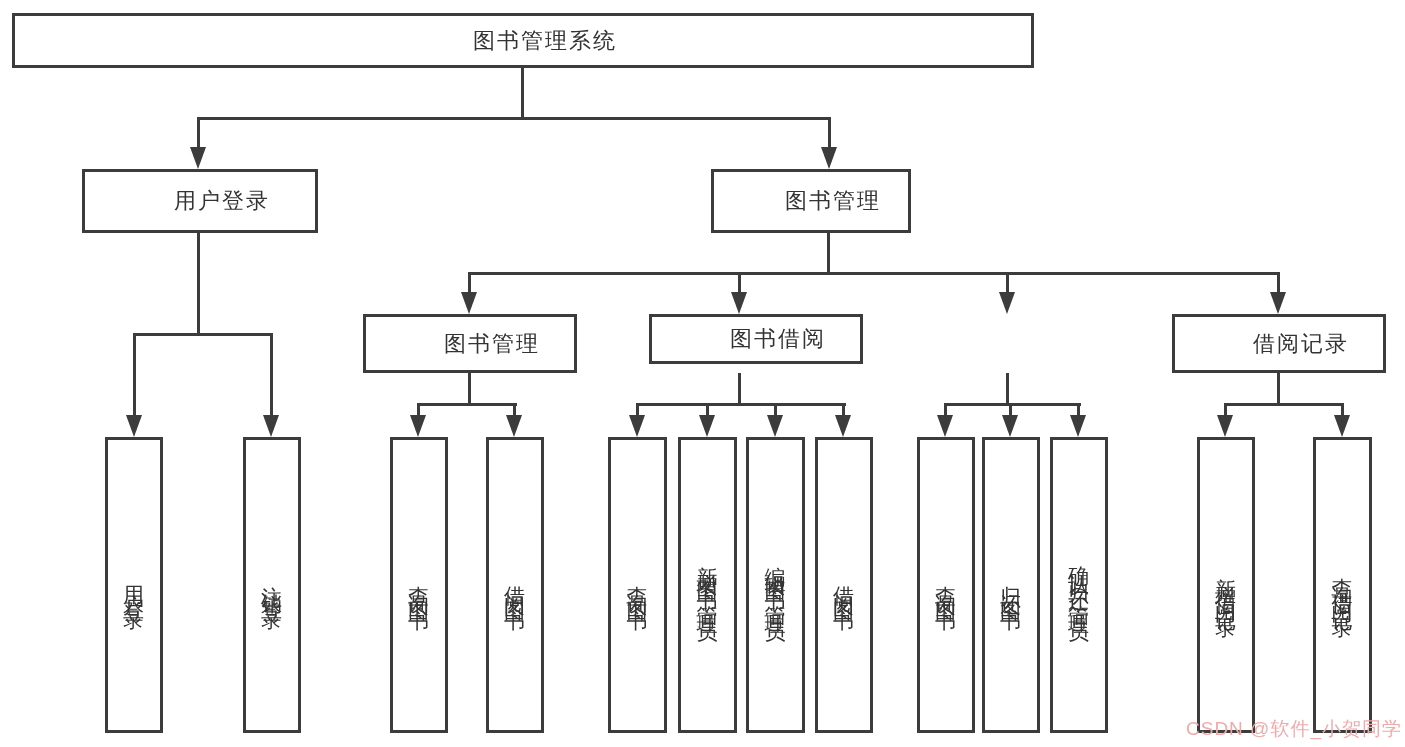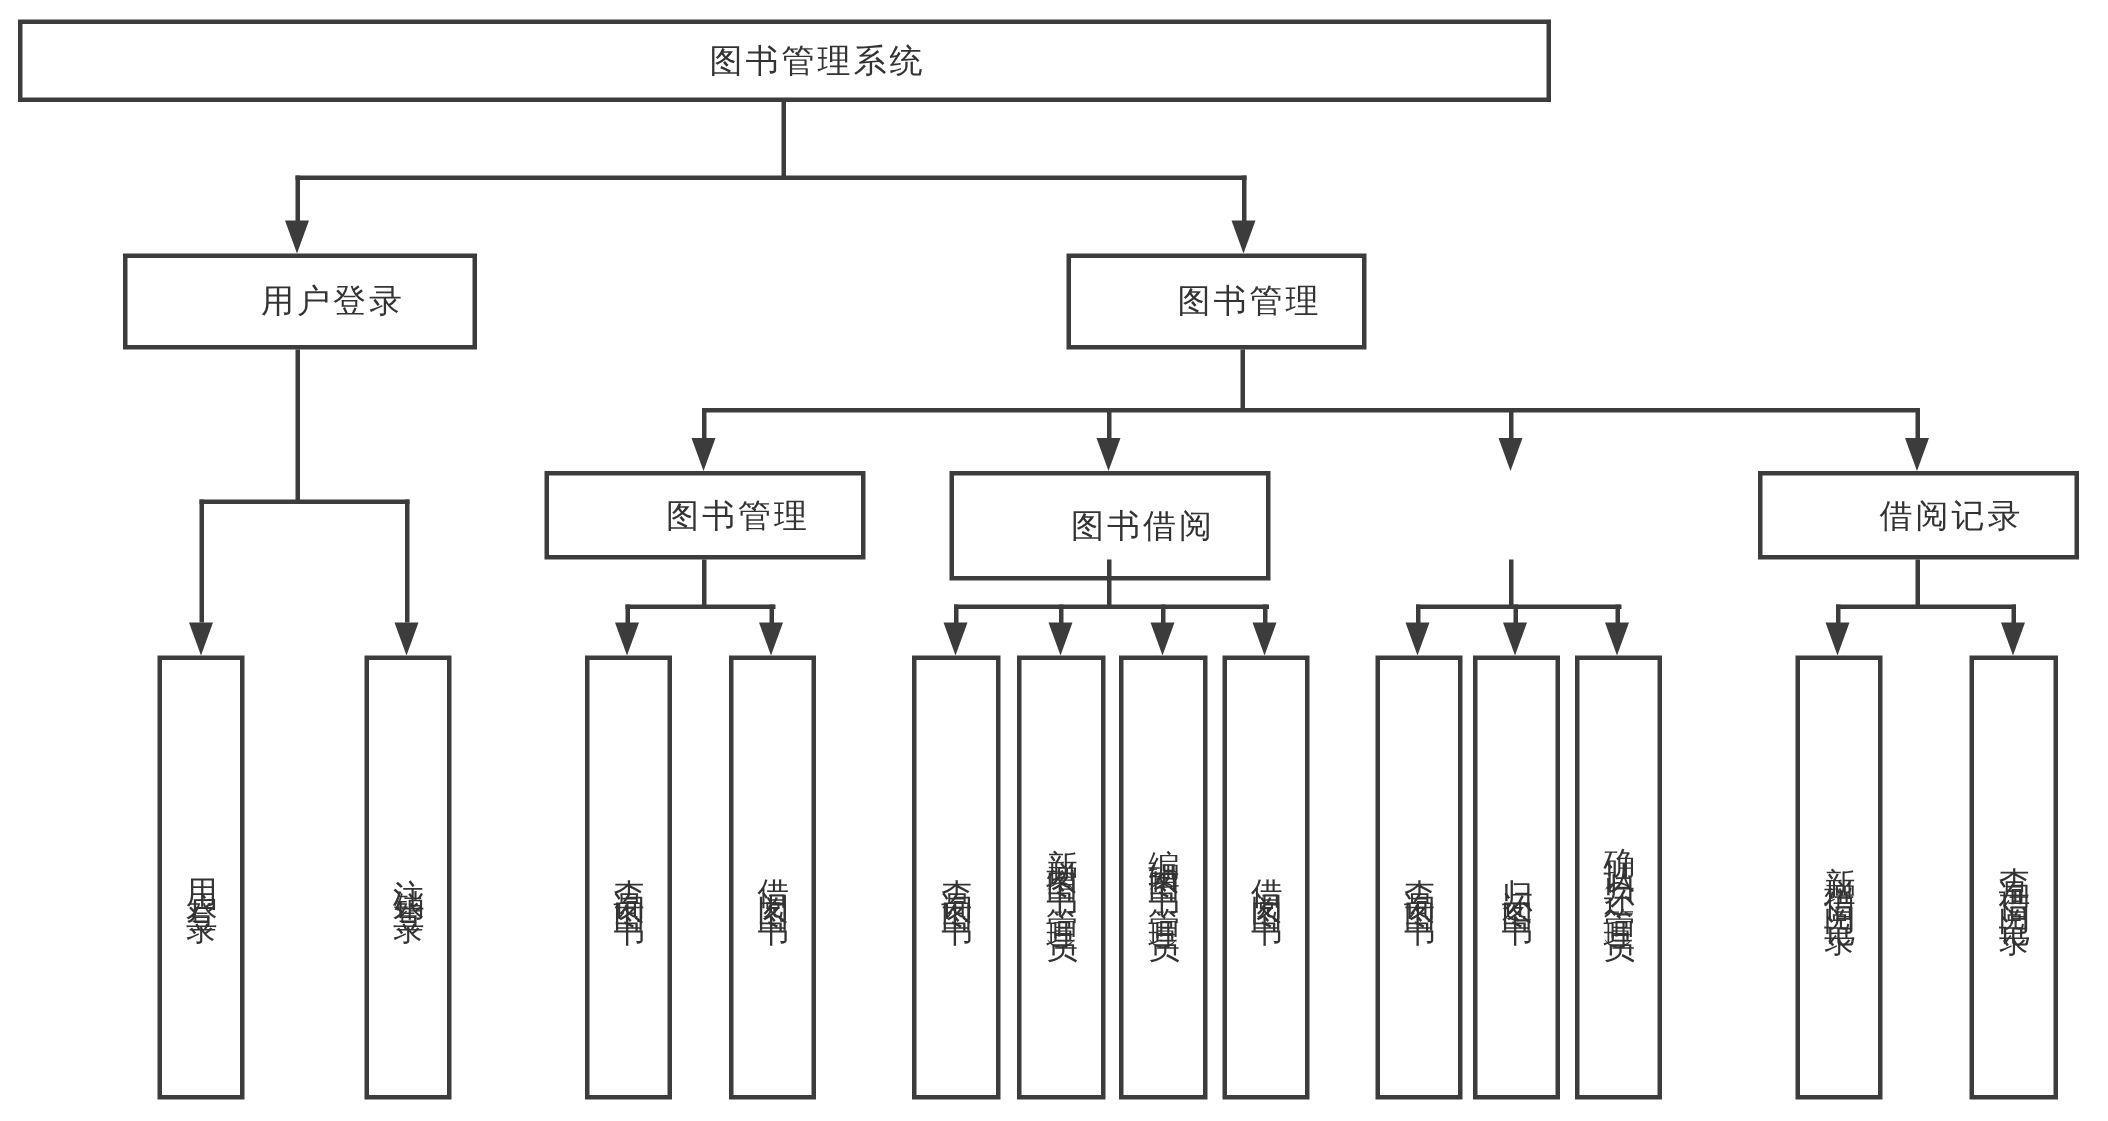--- a/index.html
+++ b/index.html
@@ -81,21 +81,21 @@
   <div class="vline" style="left:738px;top:272px;height:22px"></div>
   <div class="arrow" style="left:731px;top:292px"></div>
   <div class="vline" style="left:1006px;top:272px;height:22px"></div>
   <div class="arrow" style="left:999px;top:292px"></div>
   <div class="vline" style="left:1277px;top:272px;height:22px"></div>
   <div class="arrow" style="left:1270px;top:292px"></div>
 
   <div class="box h" style="left:363px;top:314px;width:214px;height:59px">
     <span>图书管理</span>
   </div>
-  <div class="box h" style="left:633px;top:314px;width:214px;height:73px">
+  <div class="box h" style="left:649px;top:314px;width:214px;height:50px">
     <span>图书借阅</span>
   </div>
   <div class="box h" style="left:1172px;top:314px;width:214px;height:59px">
     <span>借阅记录</span>
   </div>
 
   <div class="vline" style="left:468px;top:373px;height:32px"></div>
   <div class="hline" style="left:417px;top:403px;width:100px"></div>
   <div class="vline" style="left:417px;top:403px;height:14px"></div>
   <div class="arrow" style="left:410px;top:415px"></div>
@@ -166,14 +166,15 @@
     <span>确认归还（管理员）</span>
   </div>
 
   <div class="box v" style="left:1197px;top:437px;width:58px;height:296px">
     <span>新增借阅记录</span>
   </div>
   <div class="box v" style="left:1313px;top:437px;width:59px;height:296px">
     <span>查询借阅记录</span>
   </div>
 
+  <div class="watermark">CSDN @软件_小贺同学</div>
 
 </div>
 
 </body></html>

